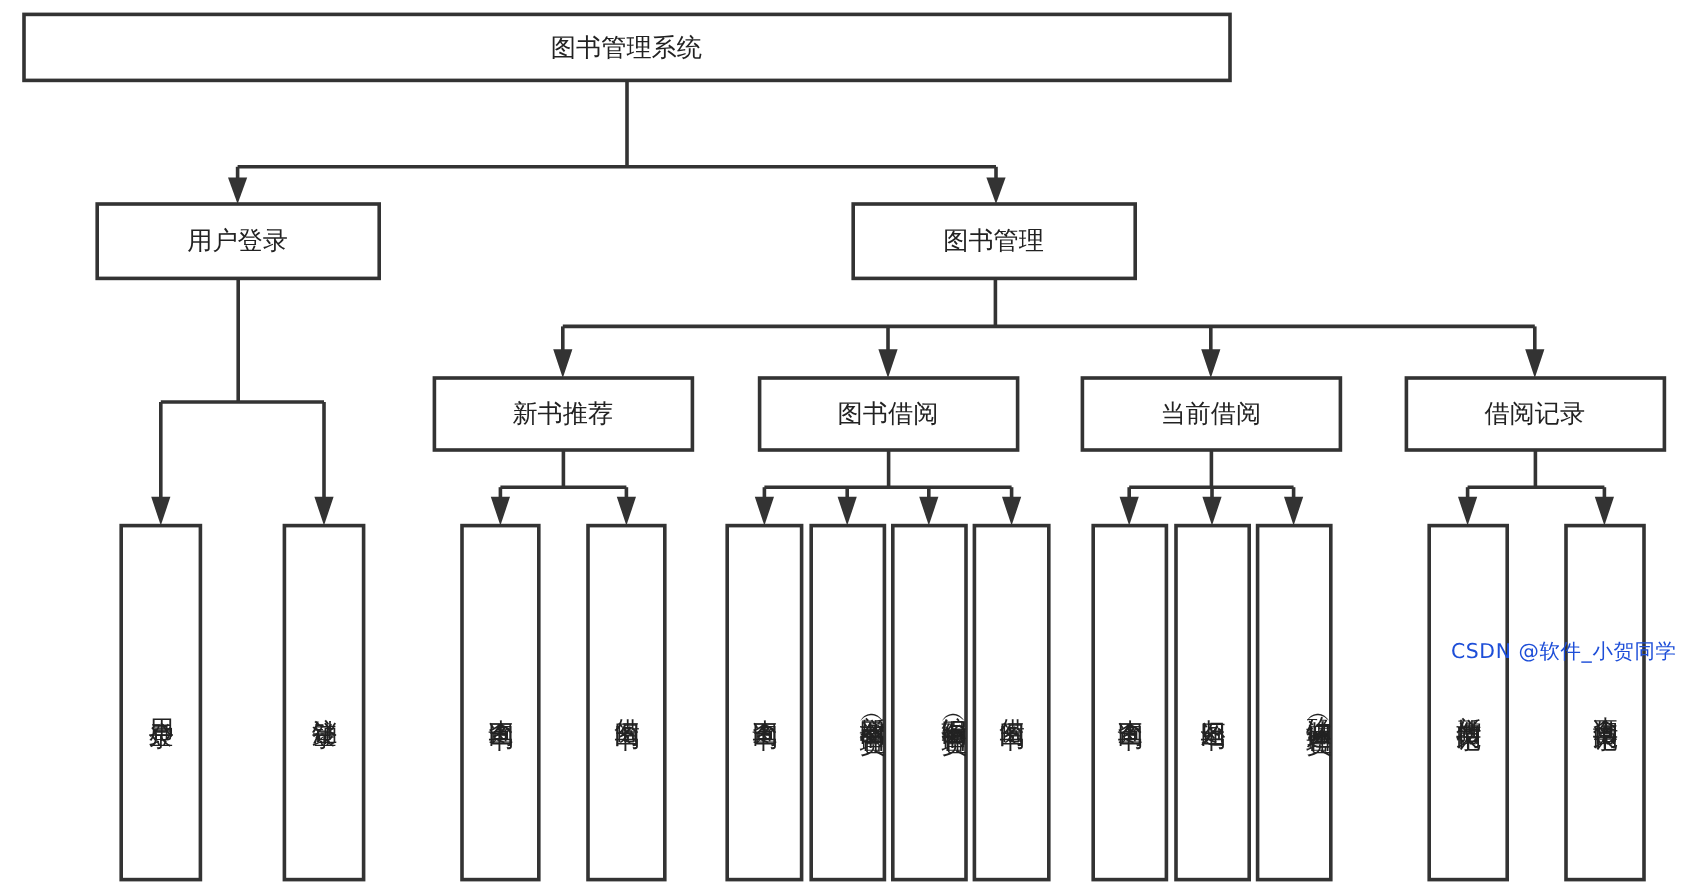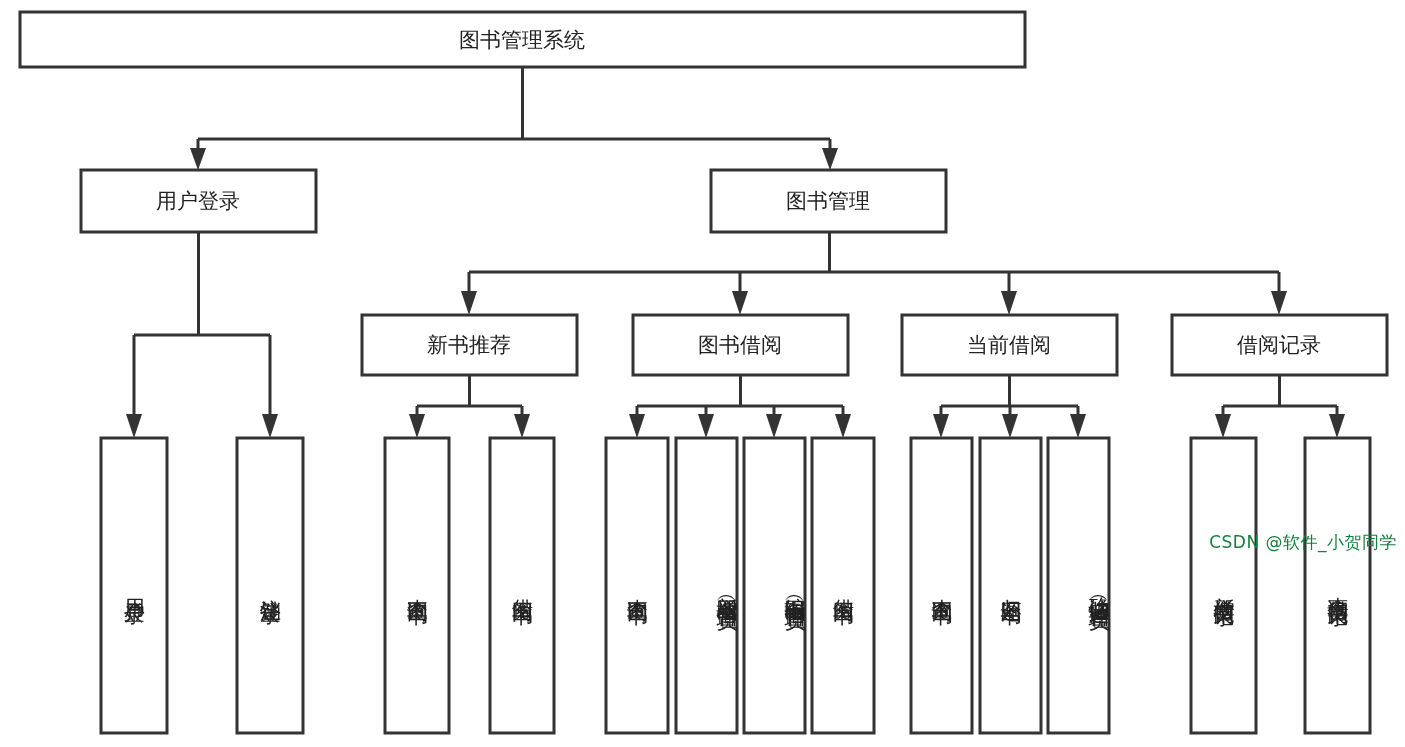--- a/index.html
+++ b/index.html
@@ -66,21 +66,21 @@
   }
   .node-label-v.centered {
     align-items: center;
   }
   .watermark {
     position: absolute;
     right: 8px;
     bottom: 6px;
     font-family: "DejaVu Sans", "Liberation Sans", sans-serif;
     font-size: 17px;
-    color: #15803d;
+    color: #1d4ed8;
     white-space: nowrap;
     letter-spacing: 0.5px;
     margin-left: 31px;
   }
 </style>
 </head>
 <body>
 
 <div id="diagram-root">
 

